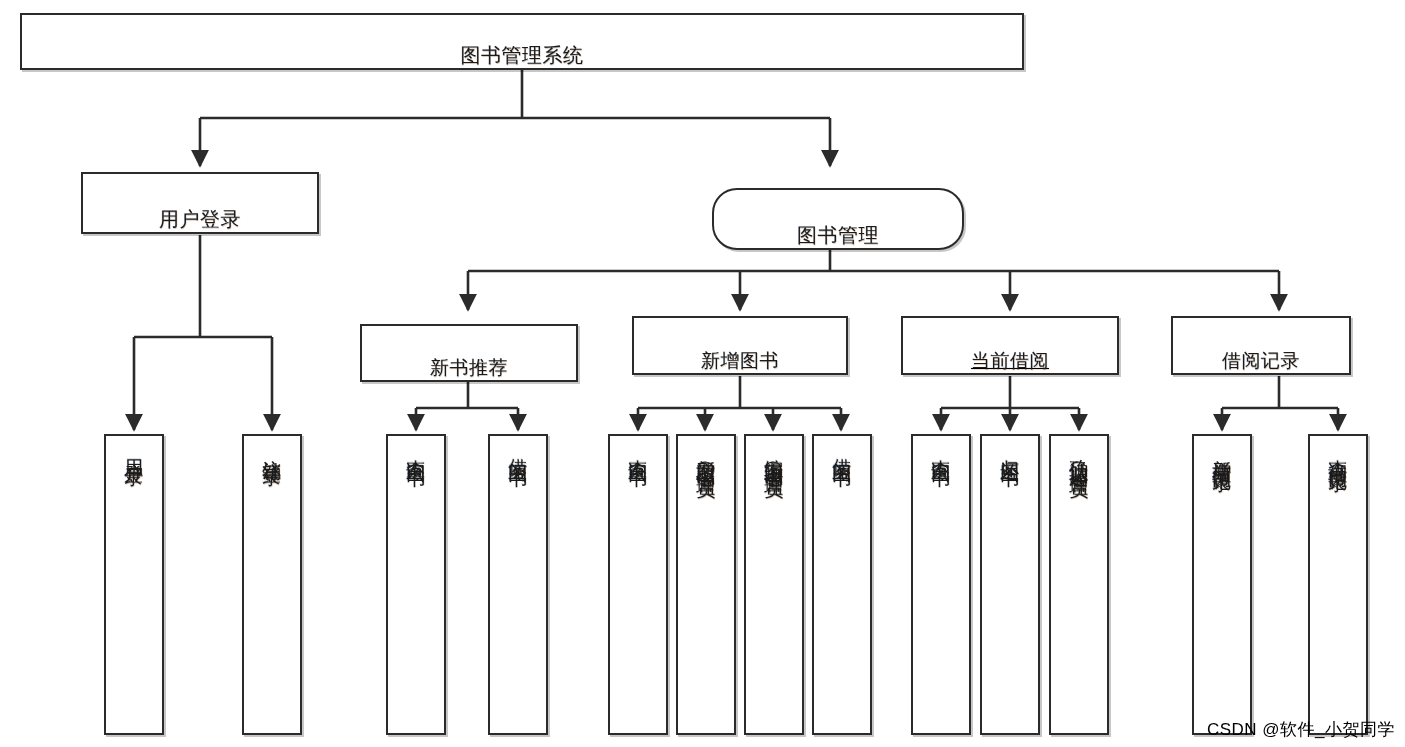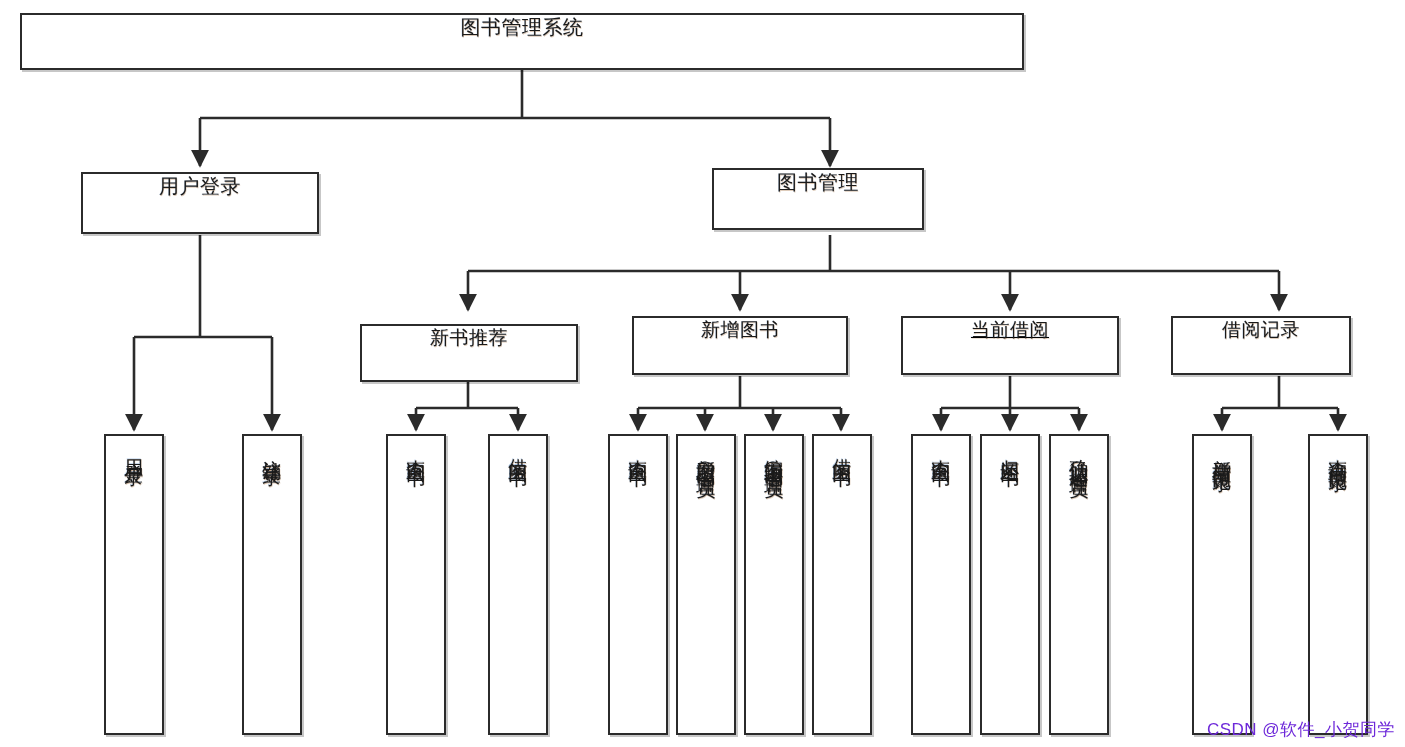--- a/index.html
+++ b/index.html
@@ -25,21 +25,21 @@
     top: 0;
     width: 1405px;
     height: 747px;
   }
   .node-box {
     position: absolute;
     box-sizing: border-box;
     background: #ffffff;
     border: 2px solid #2b2b2b;
     display: flex;
-    align-items: flex-start;
+    align-items: flex-end;
     justify-content: center;
     box-shadow: 2px 2px 0 rgba(0,0,0,0.22);
   }
   .node-label {
     color: #1a1a1a;
     font-size: 19px;
     line-height: 1.25;
     letter-spacing: 0.5px;
     white-space: nowrap;
     text-shadow: 0.6px 0.6px 0 rgba(160,110,60,0.35), -0.5px -0.5px 0 rgba(90,140,200,0.30);
@@ -58,21 +58,21 @@
     font-size: 19px;
     line-height: 1.12;
     letter-spacing: 3px;
     white-space: nowrap;
   }
   .watermark {
     position: absolute;
     right: 10px;
     bottom: 6px;
     font-size: 17px;
-    color: #6d28d9;
+    color: #000000;
     letter-spacing: 0.5px;
     white-space: nowrap;
     user-select: none;
   }
 </style>
 </head>
 <body>
 
 <div id="diagram-root">
 
@@ -127,21 +127,21 @@
     </g>
   </svg>
 
   <div class="node-box root" style="left:20px; top:13px; width:1004px; height:57px;">
     <span class="node-label">图书管理系统</span>
   </div>
 
   <div class="node-box level1" style="left:81px; top:172px; width:238px; height:62px;">
     <span class="node-label">用户登录</span>
   </div>
-  <div class="node-box level1" style="left:712px; top:168px; width:212px; height:62px;">
+  <div class="node-box level1" style="left:712px; top:188px; width:252px; height:62px;border-radius:25px;">
     <span class="node-label">图书管理</span>
   </div>
 
   <div class="node-box level2" style="left:360px; top:324px; width:218px; height:58px;">
     <span class="node-label">新书推荐</span>
   </div>
   <div class="node-box level2" style="left:632px; top:316px; width:216px; height:59px;">
     <span class="node-label">新增图书</span>
   </div>
   <div class="node-box level2" style="left:901px; top:316px; width:218px; height:59px;text-decoration:underline;">

